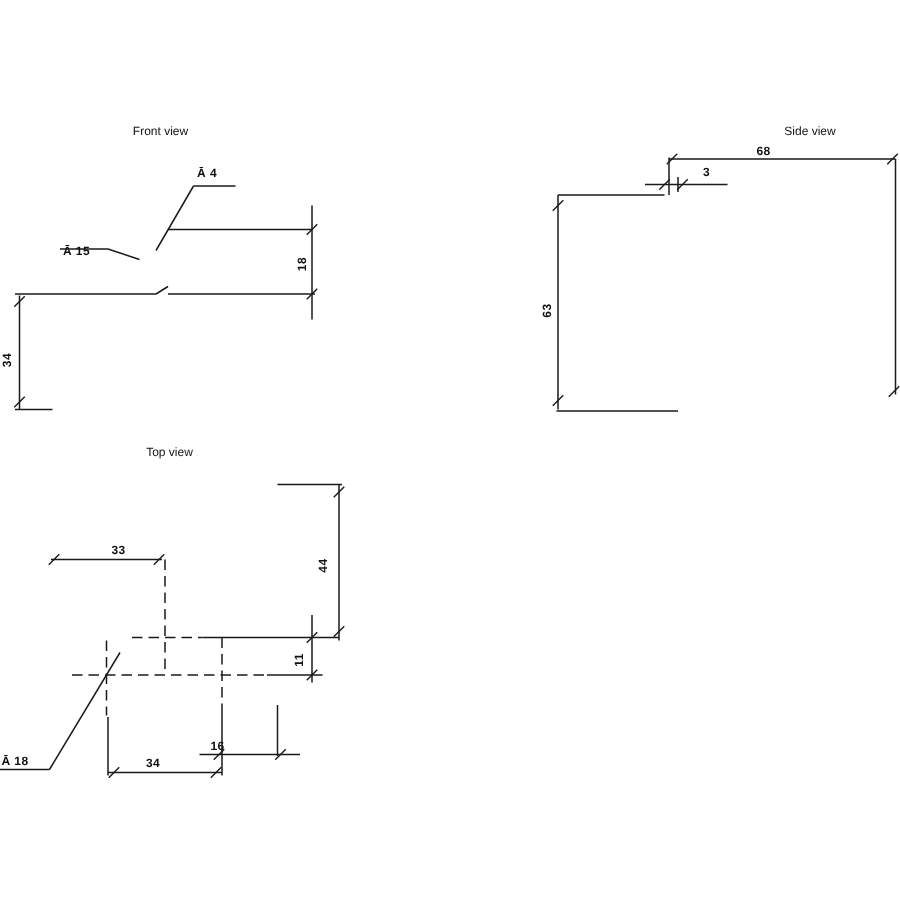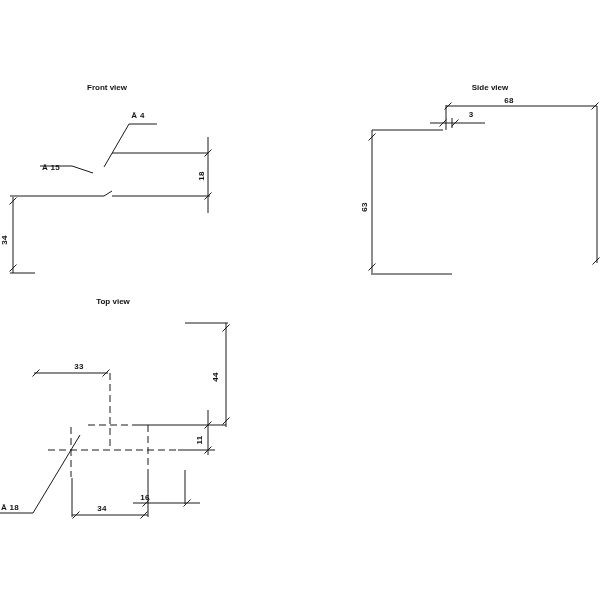--- a/index.html
+++ b/index.html
@@ -7,28 +7,28 @@
     position:relative;width:600px;height:600px;background:#ffffff;
     font-family:"Liberation Sans",sans-serif;overflow:hidden;
   }
   #drawing-svg{position:absolute;left:0;top:0;}
   .lbl{
     position:absolute;transform:translate(-50%,-50%);
     font:bold 8px "Liberation Sans",sans-serif;color:#111;
     white-space:nowrap;letter-spacing:.3px;line-height:1;
   }
   .rot{transform:translate(-50%,-50%) rotate(-90deg);}
-  .title{font-weight:bold;font-size:8px;letter-spacing:0;text-align:right;}
+  .title{font-weight:normal;font-size:8px;letter-spacing:0;text-align:right;}
   
   .p-front-title{left:107px;top:88px}
   .p-front-dia9{left:138px;top:116px}
   .p-front-dia15{left:51px;top:168px}
   .p-front-18{left:202px;top:176px}
   .p-front-34{left:5px;top:240px}
-  .p-side-title{left:490px;top:88px}
+  .p-side-title{left:540px;top:88px}
   .p-side-68{left:509px;top:101px}
   .p-side-3{left:471px;top:115px}
   .p-side-63{left:365px;top:207px}
   .p-top-title{left:113px;top:302px}
   .p-top-33{left:79px;top:367px}
   .p-top-44{left:216px;top:377px}
   .p-top-11{left:200px;top:440px}
   .p-top-16{left:145px;top:498px}
   .p-top-34{left:102px;top:509px}
   .p-top-dia14{left:10px;top:508px}

